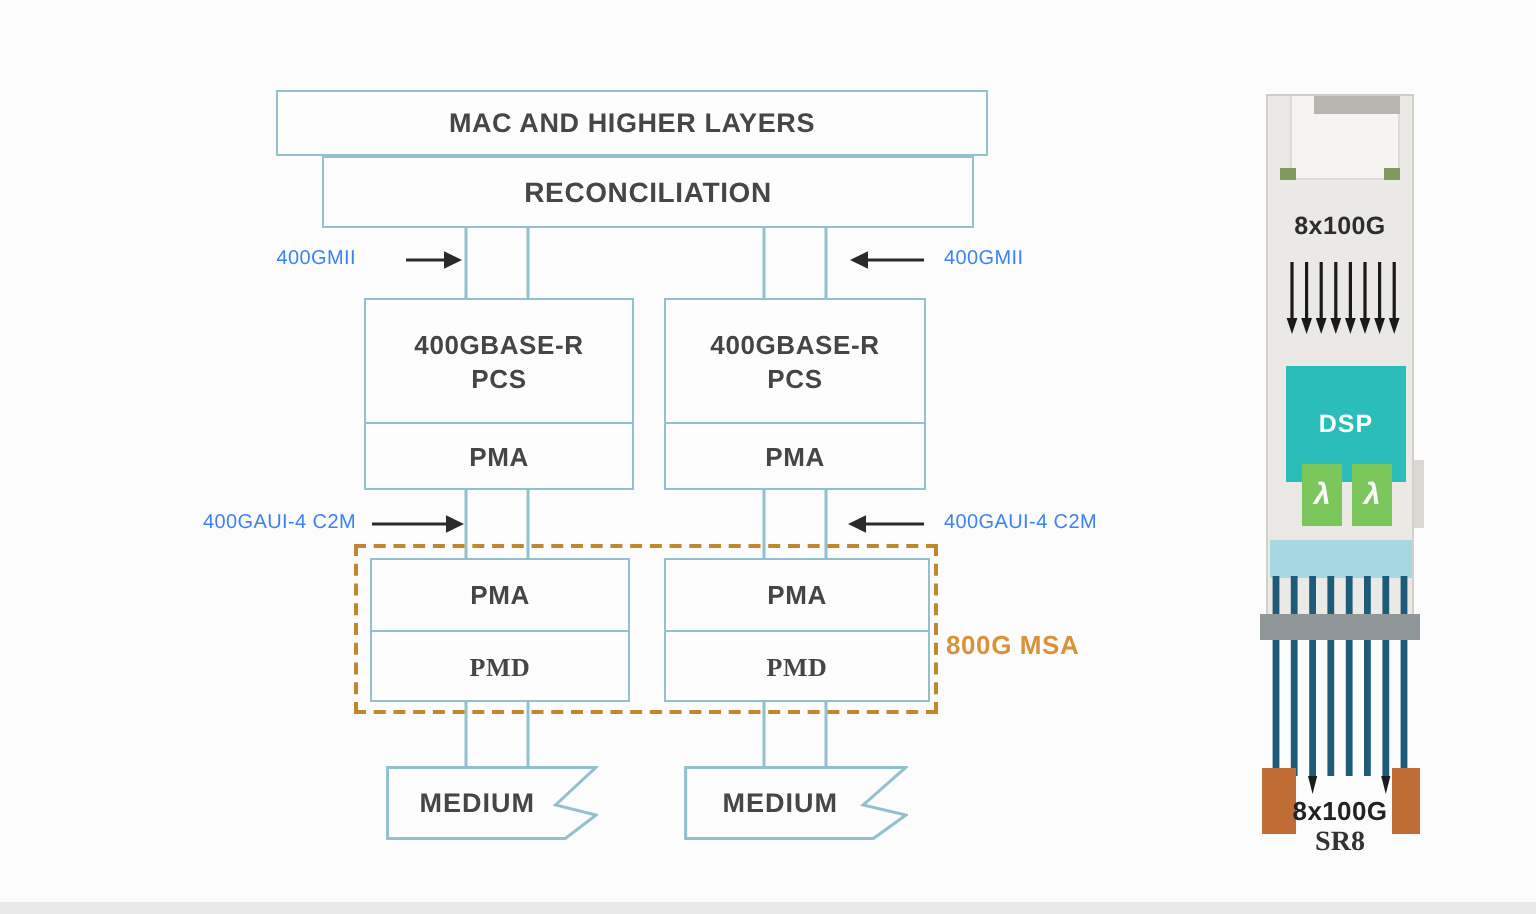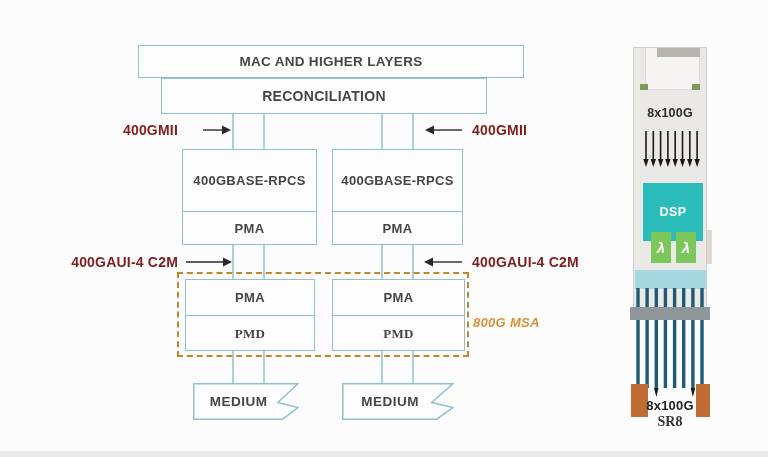--- a/index.html
+++ b/index.html
@@ -11,54 +11,54 @@
     color:#454545;
   }
   .overlay { position:absolute; left:0; top:0; width:768px; height:457px; pointer-events:none; }
 
   
   .box {
     position:absolute; border:1.5px solid #92c0cd; background:#fdfdfd;
     display:flex; align-items:center; justify-content:center;
     font-size:14px; font-weight:600; letter-spacing:.3px; color:#464646;
   }
-  .box-mac   { left:138px; top:45px;  width:386px; height:33px; font-size:13.5px; }
+  .box-mac   { left:138px; top:45px;  width:356px; height:33px; font-size:13.5px; }
   .box-recon { left:161px; top:78px;  width:326px; height:36px; }
 
   .stack { position:absolute; display:flex; flex-direction:column; border:1.5px solid #92c0cd; background:#fdfdfd; }
   .stack-pcs-left  { left:182px; top:149px; width:135px; height:96px; }
   .stack-pcs-right { left:332px; top:149px; width:131px; height:96px; }
   .stack .cell {
-    display:flex; flex-direction:row; align-items:center; justify-content:center;
+    display:flex; flex-direction:column; align-items:center; justify-content:center;
     font-size:13px; font-weight:600; letter-spacing:.3px; line-height:17px;
   }
   .stack .cell-top { flex:1 1 62px; }
   .stack .cell-bottom { flex:0 0 33px; border-top:1.5px solid #92c0cd; }
 
   .msa-dashed {
     position:absolute; left:177px; top:272px; width:292px; height:85px;
     border:2px dashed #c0882e;
   }
   .stack-msa-left  { left:185px; top:279px; width:130px; height:72px; }
   .stack-msa-right { left:332px; top:279px; width:133px; height:72px; }
   .stack-msa-left .cell, .stack-msa-right .cell { flex:1 1 50%; }
   .stack-msa-left .cell-b, .stack-msa-right .cell-b { border-top:1.5px solid #92c0cd;font-family:Liberation Serif, serif; }
 
   
   .iface-label {
     position:absolute; height:16px; line-height:16px;
-    font-size:14px; font-weight:700; letter-spacing:.2px; color:#7f1d1d;
+    font-size:10px; font-weight:400; letter-spacing:.2px; color:#3b82f6;
   }
   .lbl-gmii-left  { left:104px; top:122px; width:74px;  text-align:right; }
   .lbl-gmii-right { left:472px; top:122px; width:80px;  text-align:left; }
   .lbl-gaui-left  { left:58px;  top:254px; width:120px; text-align:right; }
   .lbl-gaui-right { left:472px; top:254px; width:130px; text-align:left; }
   .lbl-msa {
     position:absolute; left:473px; top:315px; width:90px;
-    font-size:13px; font-weight:700; letter-spacing:.3px; color:#d8923a;font-style:italic;
+    font-size:13px; font-weight:700; letter-spacing:.3px; color:#d8923a;
   }
 
   
   .medium { position:absolute;padding-left:24px; }
   .medium-left  { left:193px; top:383px; width:106px; height:37px; }
   .medium-right { left:342px; top:383px; width:112px; height:37px; }
   .medium svg { position:absolute; left:0; top:0; width:100%; height:100%; }
   .medium .medium-label {
     position:absolute; left:0; top:0; width:86%; height:100%;
     display:flex; align-items:center; justify-content:center;

